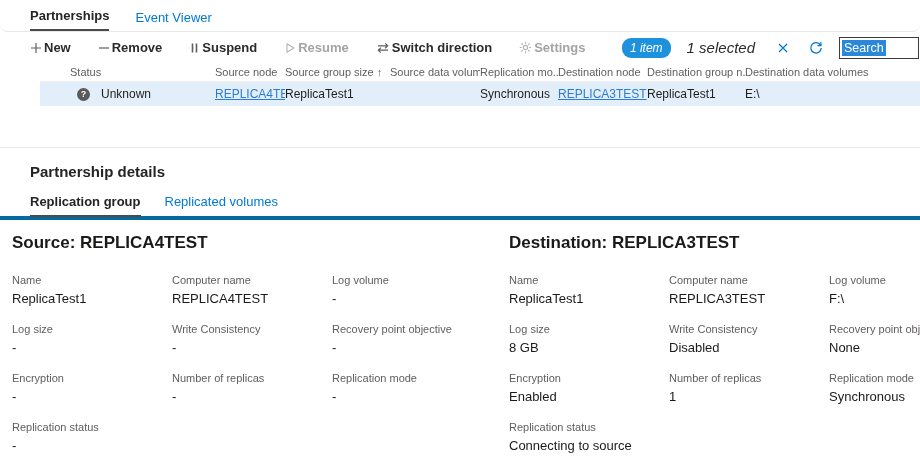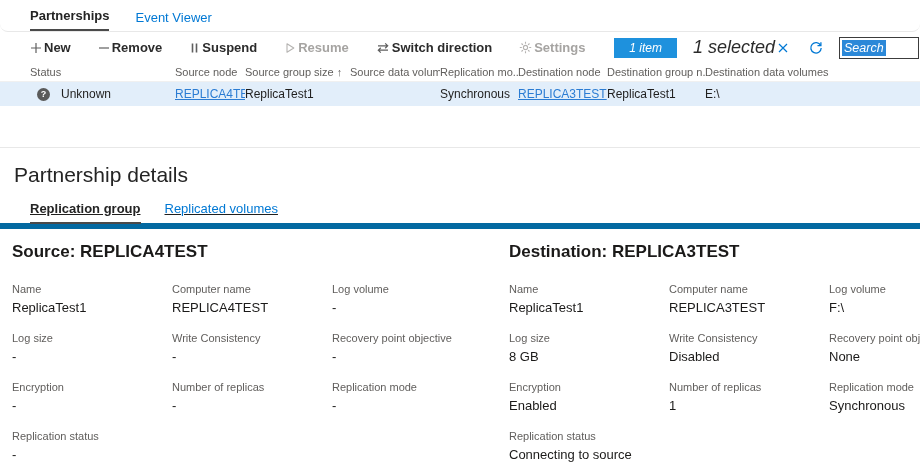--- a/index.html
+++ b/index.html
@@ -16,50 +16,50 @@
   
   .toolbar { display: flex; align-items: center; height: 31px; padding-left: 30px; }
   .tb-btn { display: inline-flex; align-items: center; gap: 2px; margin-right: 27px;
     font-size: 13px; font-weight: 600; color: #2b2b2b; cursor: pointer; white-space: nowrap; }
   .tb-btn svg { display: block; }
   .tb-btn .ic { color: #5f5f5f; display: inline-flex; }
   .tb-btn.disabled { color: #a6a4a2; cursor: default; }
   .tb-btn.disabled .ic { color: #b5b3b1; }
   .tb-right { margin-left: auto; display: flex; align-items: center; }
   .count-badge { background: #1e91dd; color: #fff; font-size: 12px; font-style: italic;
-    padding: 3px 15px; margin-right: 16px; }
-  .selected-count { font-size: 18px; font-style: italic; color: #2b2b2b; margin-right: 0; }
+    padding: 3px 8px; margin-right: 16px; border-radius: 9px; }
+  .selected-count { font-size: 15px; font-style: italic; color: #2b2b2b; margin-right: 20px; }
   .clear-ic, .refresh-ic { color: #0078d4; display: inline-flex; cursor: pointer; padding: 2px; }
   .clear-ic { margin-right: 16px; }
   .refresh-ic { margin-right: 14px; }
   .search-box { width: 80px; height: 22px; border: 1px solid #3c3c3c; background: #fff;
     display: flex; align-items: center; padding-left: 2px; margin-right: 1px; }
-  .search-box .sel { background: #2b88d8; color: #fff; font-size: 12.5px; padding: 1px 2px; font-style: italic; }
+  .search-box .sel { background: #2b88d8; color: #fff; font-size: 12.5px; padding: 1px 2px; }
 
   
   .grid { width: 920px; }
   .grid-header, .grid-row { display: grid;
     grid-template-columns: 145px 70px 105px 90px 78px 89px 98px 1fr;
-    padding-left: 30px; align-items: center; }
+    padding-left: 30px; align-items: center; margin-left: 40px; }
   .grid-header { height: 19px; border-bottom: 1px solid #f0f0f0; }
   .hcell { font-size: 11px; color: #605e5c; white-space: nowrap; overflow: hidden; cursor: pointer; }
   .sort-arrow { font-size: 11px; color: #605e5c; margin-left: 3px; }
   .grid-row { height: 24px; background: #e2eefa; font-size: 12px; cursor: pointer; }
   .cell { white-space: nowrap; overflow: hidden; }
   .status-cell { display: flex; align-items: center; gap: 11px; padding-left: 7px; }
   .status-ic { width: 13px; height: 13px; border-radius: 50%; background: #5a5a5a; color: #fff;
     font-size: 9px; font-weight: bold; display: inline-flex; align-items: center;
     justify-content: center; line-height: 1; }
   .grid-link { color: #2b7cd3; text-decoration: underline; cursor: pointer; }
 
   
   .spacer { height: 41px; }
   .details-sep { border-top: 1px solid #e8e8e8; }
-  .details-title { font-size: 21px; font-weight: normal; color: #242424; padding: 15px 0 0 14px; }
-  .details-tabs { display: flex; gap: 24px; padding: 14px 0 0 30px; border-bottom: 6px solid #0369a1; text-decoration: underline; }
+  .details-title { font-size: 15px; font-weight: bold; color: #242424; padding: 15px 0 0 30px; }
+  .details-tabs { display: flex; gap: 24px; padding: 14px 0 0 30px; border-bottom: 4px solid #0369a1; }
   .d-tab { font-size: 13px; padding-bottom: 6px; cursor: pointer; }
   .d-tab.active { font-weight: bold; color: #242424; border-bottom: 2px solid #4a4a4a; margin-bottom: -1px; }
   .d-tab.inactive { color: #0078d4; }
 
   .details-body { display: flex; padding: 13px 0 0 12px; }
   .section { }
   .section.src { width: 497px; flex: none; }
   .section.dst { flex: 1; }
   .section-title { font-size: 17px; font-weight: bold; color: #1b1a19; margin-bottom: 21px; }
   .field-grid { display: grid; grid-template-columns: 160px 160px 1fr; }

